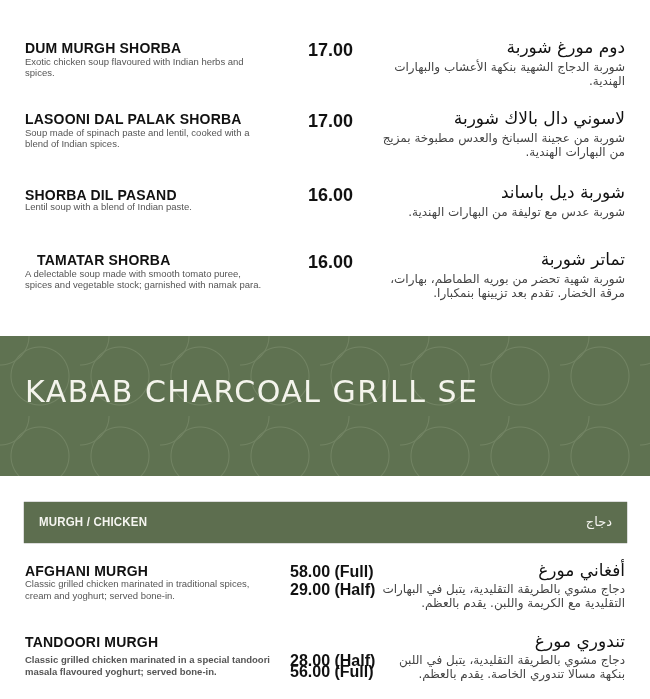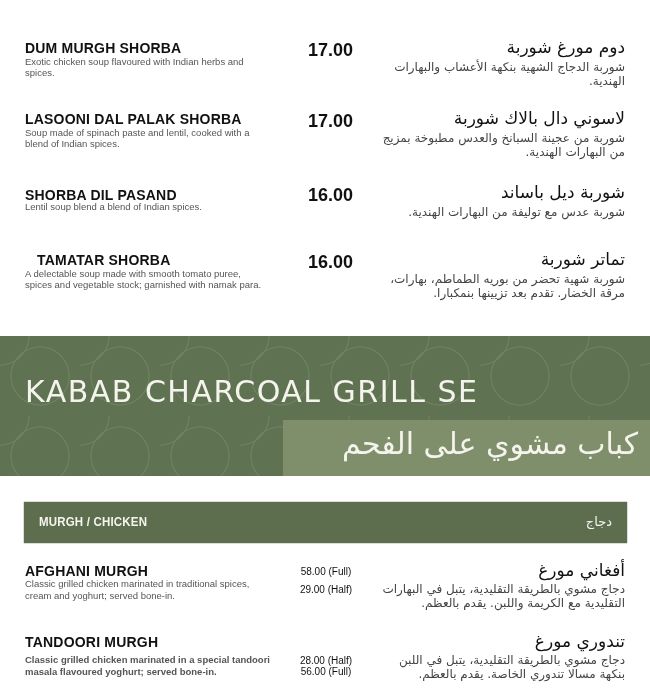--- a/index.html
+++ b/index.html
@@ -1,21 +1,21 @@
 <!DOCTYPE html>
 <html><head>
 <meta charset="utf-8">
 <style>
   html, body { margin: 0; padding: 0; background: #ffffff; }
   body { width: 650px; height: 699px; position: relative; overflow: hidden; font-family: "Liberation Sans", sans-serif; color: #111; }
   .item { position: absolute; left: 0; width: 650px; }
   .en-name { position: absolute; left: 25px; font-size: 14px; font-weight: bold; color: #111; letter-spacing: 0.2px; white-space: nowrap; }
   .en-desc { position: absolute; left: 25px; width: 245px; font-size: 9.5px; line-height: 11px; color: #555; }
   .price { position: absolute; left: 308px; font-size: 18px; font-weight: bold; color: #111; white-space: nowrap; }
-  .price2 { position: absolute; left: 290px; font-size: 10px; font-weight: normal; color: #111; white-space: nowrap; line-height: 18px; text-align: center; width: 72px; }
+  .price2 { position: absolute; left: 290px; font-size: 16px; font-weight: bold; color: #111; white-space: nowrap; line-height: 18px; text-align: center; width: 72px; }
   .ar-name { position: absolute; right: 25px; font-size: 17px; color: #111; direction: rtl; text-align: right; white-space: nowrap; font-family: "DejaVu Sans", sans-serif; }
   .ar-desc { position: absolute; right: 25px; width: 250px; font-size: 12px; line-height: 14px; color: #444; direction: rtl; text-align: right; font-family: "DejaVu Sans", sans-serif; }
 
   .banner { position: absolute; left: 0; top: 336px; width: 650px; height: 140px; background: #5f7251; overflow: hidden; }
   .banner-pattern { position: absolute; inset: 0; opacity: 0.18;
     background-image:
       radial-gradient(circle at 40px 40px, transparent 28px, #c8d4b8 29px, transparent 30px),
       radial-gradient(circle at 0px 0px, transparent 28px, #c8d4b8 29px, transparent 30px);
     background-size: 80px 80px; }
   .banner-title { position: absolute; left: 25px; top: 38px; font-size: 30px; color: #f4f4ec; letter-spacing: 1.5px; white-space: nowrap; font-family: "DejaVu Sans", sans-serif; font-weight: normal; }
@@ -40,40 +40,37 @@
 <div class="item" style="top:111px;">
   <div class="en-name" style="top:0px;">LASOONI DAL PALAK SHORBA</div>
   <div class="en-desc" style="top:16px;">Soup made of spinach paste and lentil, cooked with a blend of Indian spices.</div>
   <div class="price" style="top:0px;">17.00</div>
   <div class="ar-name" style="top:-3px;">لاسوني دال بالاك شوربة</div>
   <div class="ar-desc" style="top:20px;">شوربة من عجينة السبانخ والعدس مطبوخة بمزيج من البهارات الهندية.</div>
 </div>
 
 <div class="item" style="top:185px;">
   <div class="en-name" style="top:2px;">SHORBA DIL PASAND</div>
-  <div class="en-desc" style="top:16px;">Lentil soup blend a blend of Indian spices.</div>
+  <div class="en-desc" style="top:16px;">Lentil soup with a blend of Indian paste.</div>
   <div class="price" style="top:0px;">16.00</div>
   <div class="ar-name" style="top:-3px;">شوربة ديل باساند</div>
   <div class="ar-desc" style="top:20px;">شوربة عدس مع توليفة من البهارات الهندية.</div>
 </div>
 
 <div class="item" style="top:252px;">
   <div class="en-name" style="top:0px;margin-left:12px;">TAMATAR SHORBA</div>
   <div class="en-desc" style="top:16px;">A delectable soup made with smooth tomato puree, spices and vegetable stock; garnished with namak para.</div>
   <div class="price" style="top:0px;">16.00</div>
   <div class="ar-name" style="top:-3px;">تماتر شوربة</div>
   <div class="ar-desc" style="top:20px;">شوربة شهية تحضر من بوريه الطماطم، بهارات، مرقة الخضار. تقدم بعد تزيينها بنمكبارا.</div>
 </div>
 
 <div class="banner">
   <div class="banner-pattern"></div>
   <div class="banner-title">KABAB CHARCOAL GRILL SE</div>
-  <div class="banner-ar-box">
-    <div class="banner-ar">كباب مشوي على الفحم</div>
-  </div>
 </div>
 
 <div class="cat-bar">
   <div class="cat-en">MURGH / CHICKEN</div>
   <div class="cat-ar">دجاج</div>
 </div>
 
 <div class="item" style="top:563px;">
   <div class="en-name" style="top:0px;">AFGHANI MURGH</div>
   <div class="en-desc" style="top:15px; line-height:12px;">Classic grilled chicken marinated in traditional spices, cream and yoghurt; served bone-in.</div>

